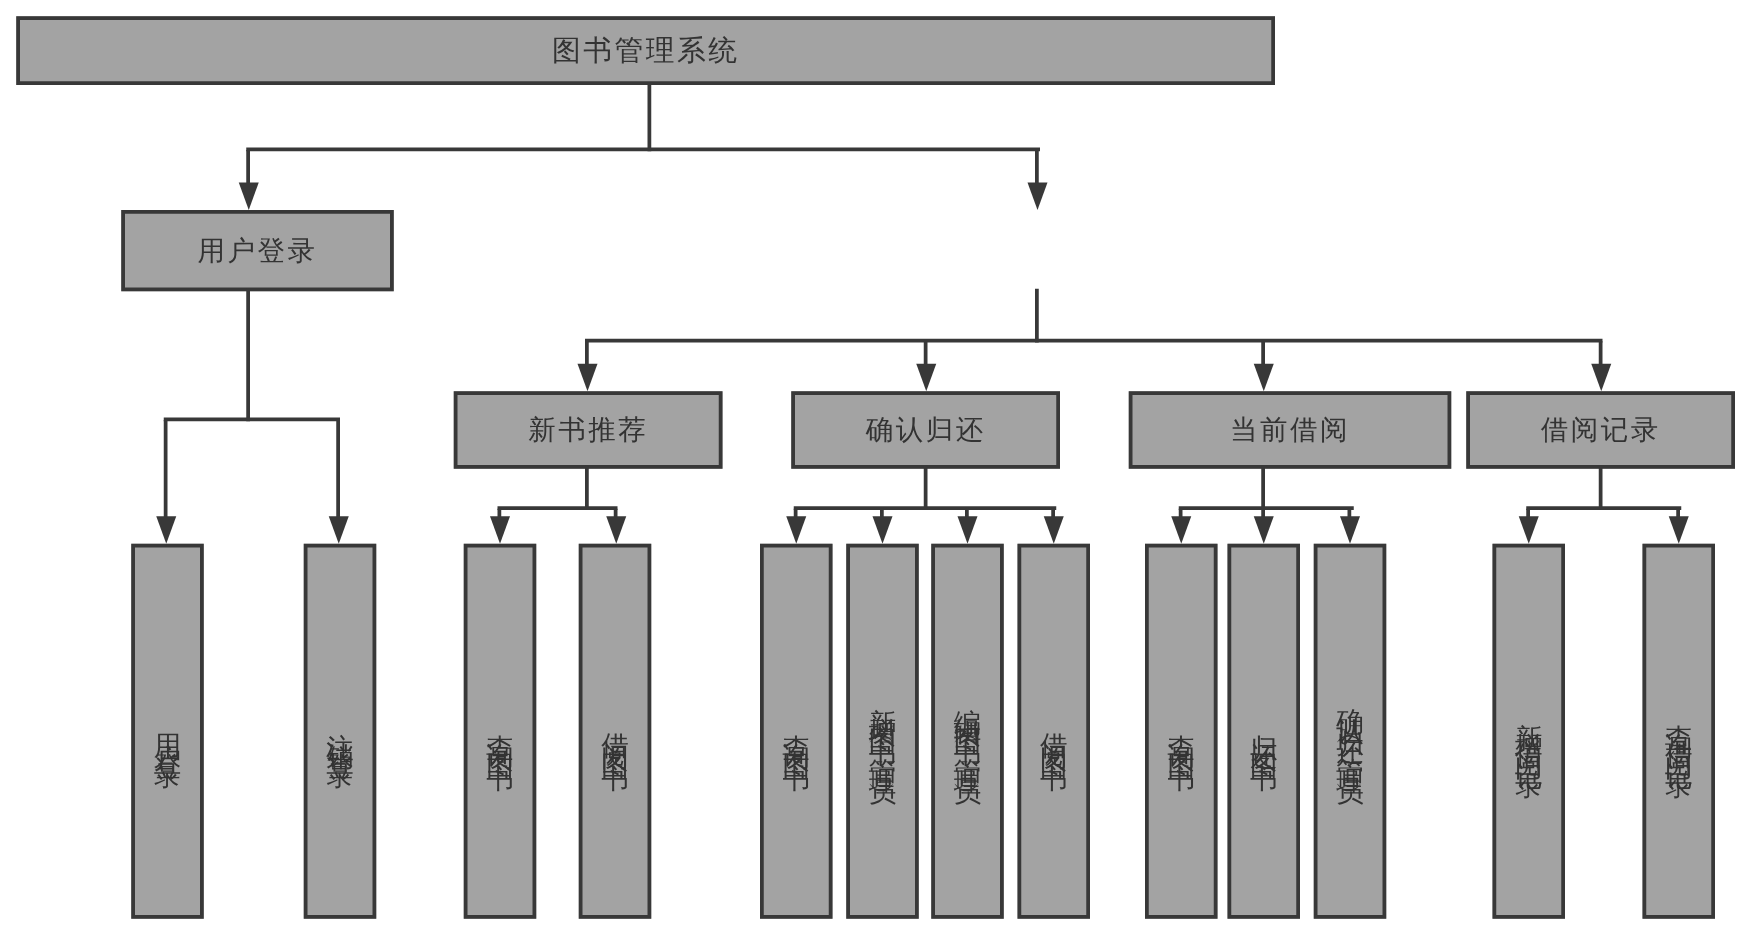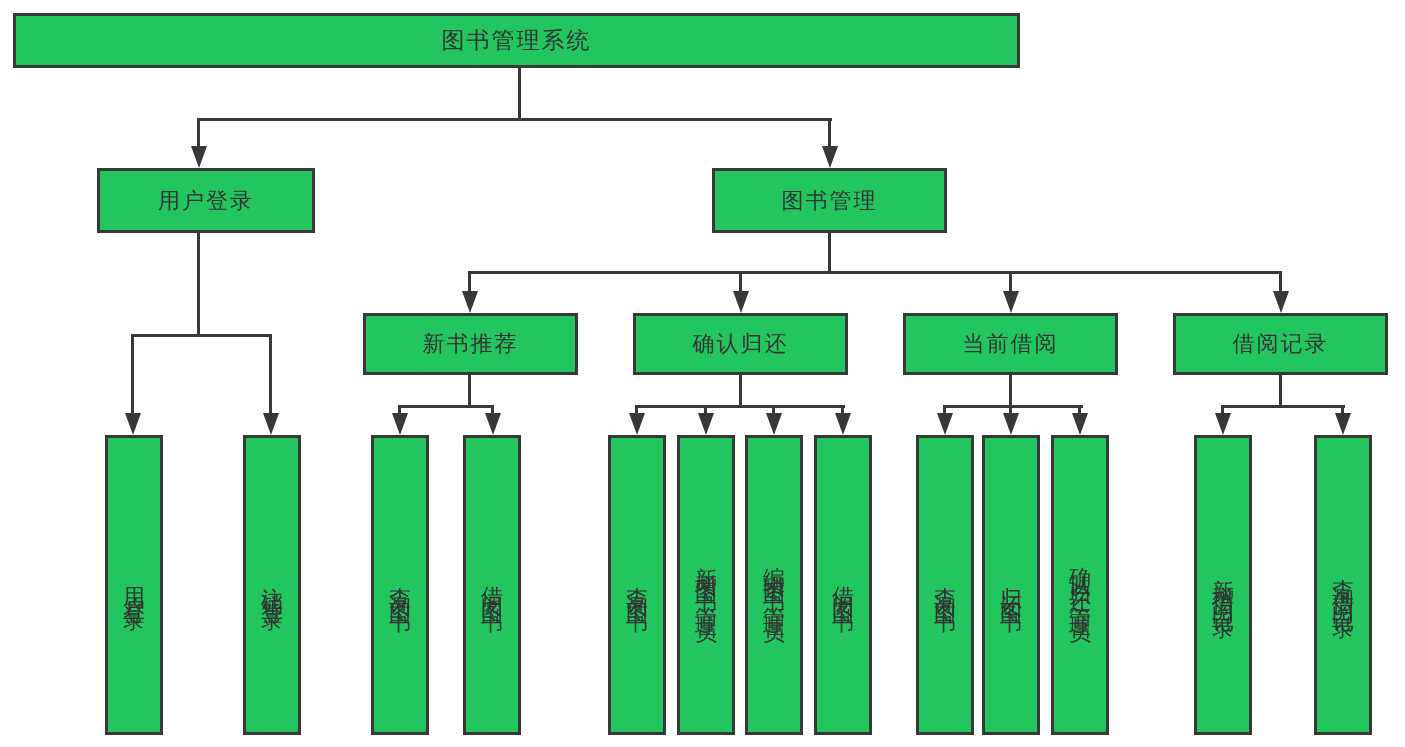--- a/index.html
+++ b/index.html
@@ -8,21 +8,21 @@
     width: 1405px;
     height: 747px;
     background: #ffffff;
     font-family: "Liberation Sans", sans-serif;
     overflow: hidden;
   }
   .box {
     position: absolute;
     box-sizing: border-box;
     border: 3px solid #383838;
-    background: #22c55e;
+    background: #a3a3a3;
     display: flex;
     align-items: center;
     justify-content: center;
     color: #333333;
   }
   .lbl {
     font-size: 22px;
     letter-spacing: 2px;
     color: #333333;
     white-space: nowrap;
@@ -64,31 +64,28 @@
 
 <div class="canvas">
 
   <div class="box root" style="left:13px; top:13px; width:1007px; height:55px;">
     <span class="lbl">图书管理系统</span>
   </div>
 
   <div class="box" style="left:97px; top:168px; width:218px; height:65px;">
     <span class="lbl">用户登录</span>
   </div>
-  <div class="box" style="left:712px; top:168px; width:235px; height:65px;">
-    <span class="lbl">图书管理</span>
-  </div>
 
   <div class="box" style="left:363px; top:313px; width:215px; height:62px;">
     <span class="lbl">新书推荐</span>
   </div>
   <div class="box" style="left:633px; top:313px; width:215px; height:62px;">
     <span class="lbl">确认归还</span>
   </div>
-  <div class="box" style="left:903px; top:313px; width:215px; height:62px;">
+  <div class="box" style="left:903px; top:313px; width:258px; height:62px;">
     <span class="lbl">当前借阅</span>
   </div>
   <div class="box" style="left:1173px; top:313px; width:215px; height:62px;">
     <span class="lbl">借阅记录</span>
   </div>
 
   <div class="box vbox" style="left:105px; top:435px; width:58px; height:300px;">
     <span class="lbl">用户登录</span>
   </div>
   <div class="box vbox" style="left:243px; top:435px; width:58px; height:300px;">

